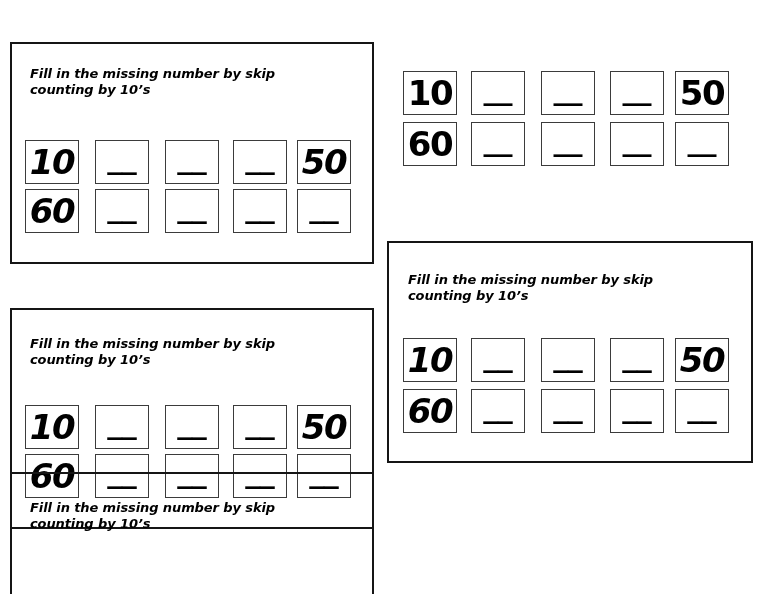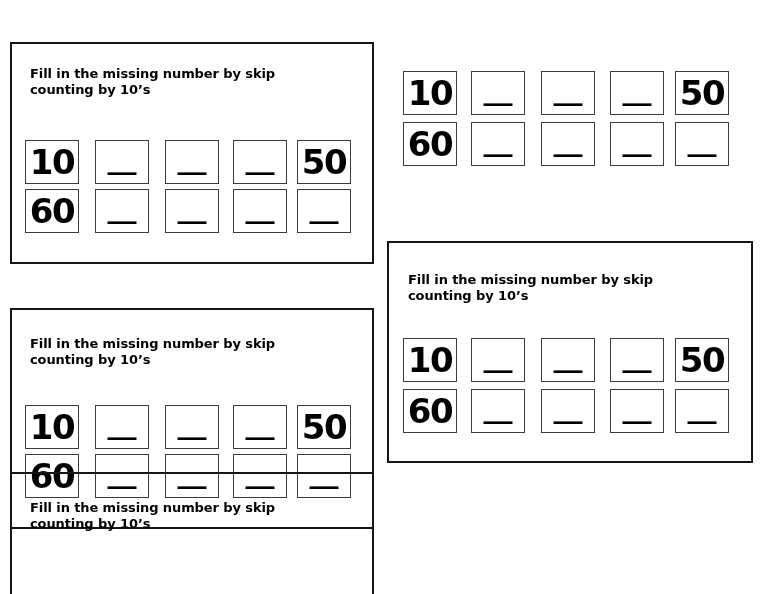--- a/index.html
+++ b/index.html
@@ -9,20 +9,21 @@
     background: #ffffff;
     overflow: hidden;
     font-family: "DejaVu Sans", "Liberation Sans", sans-serif;
     color: #000;
   }
   .panel {
     position: absolute;
     box-sizing: border-box;
     border: 2px solid #151515;
     background: #ffffff;
+    font-style: italic;
   }
   .panel.overlay {
     background: transparent;
     border-bottom: none;
     z-index: 5;
   }
   .card-title {
     position: absolute;
     width: 300px;
     font-size: 13px;

